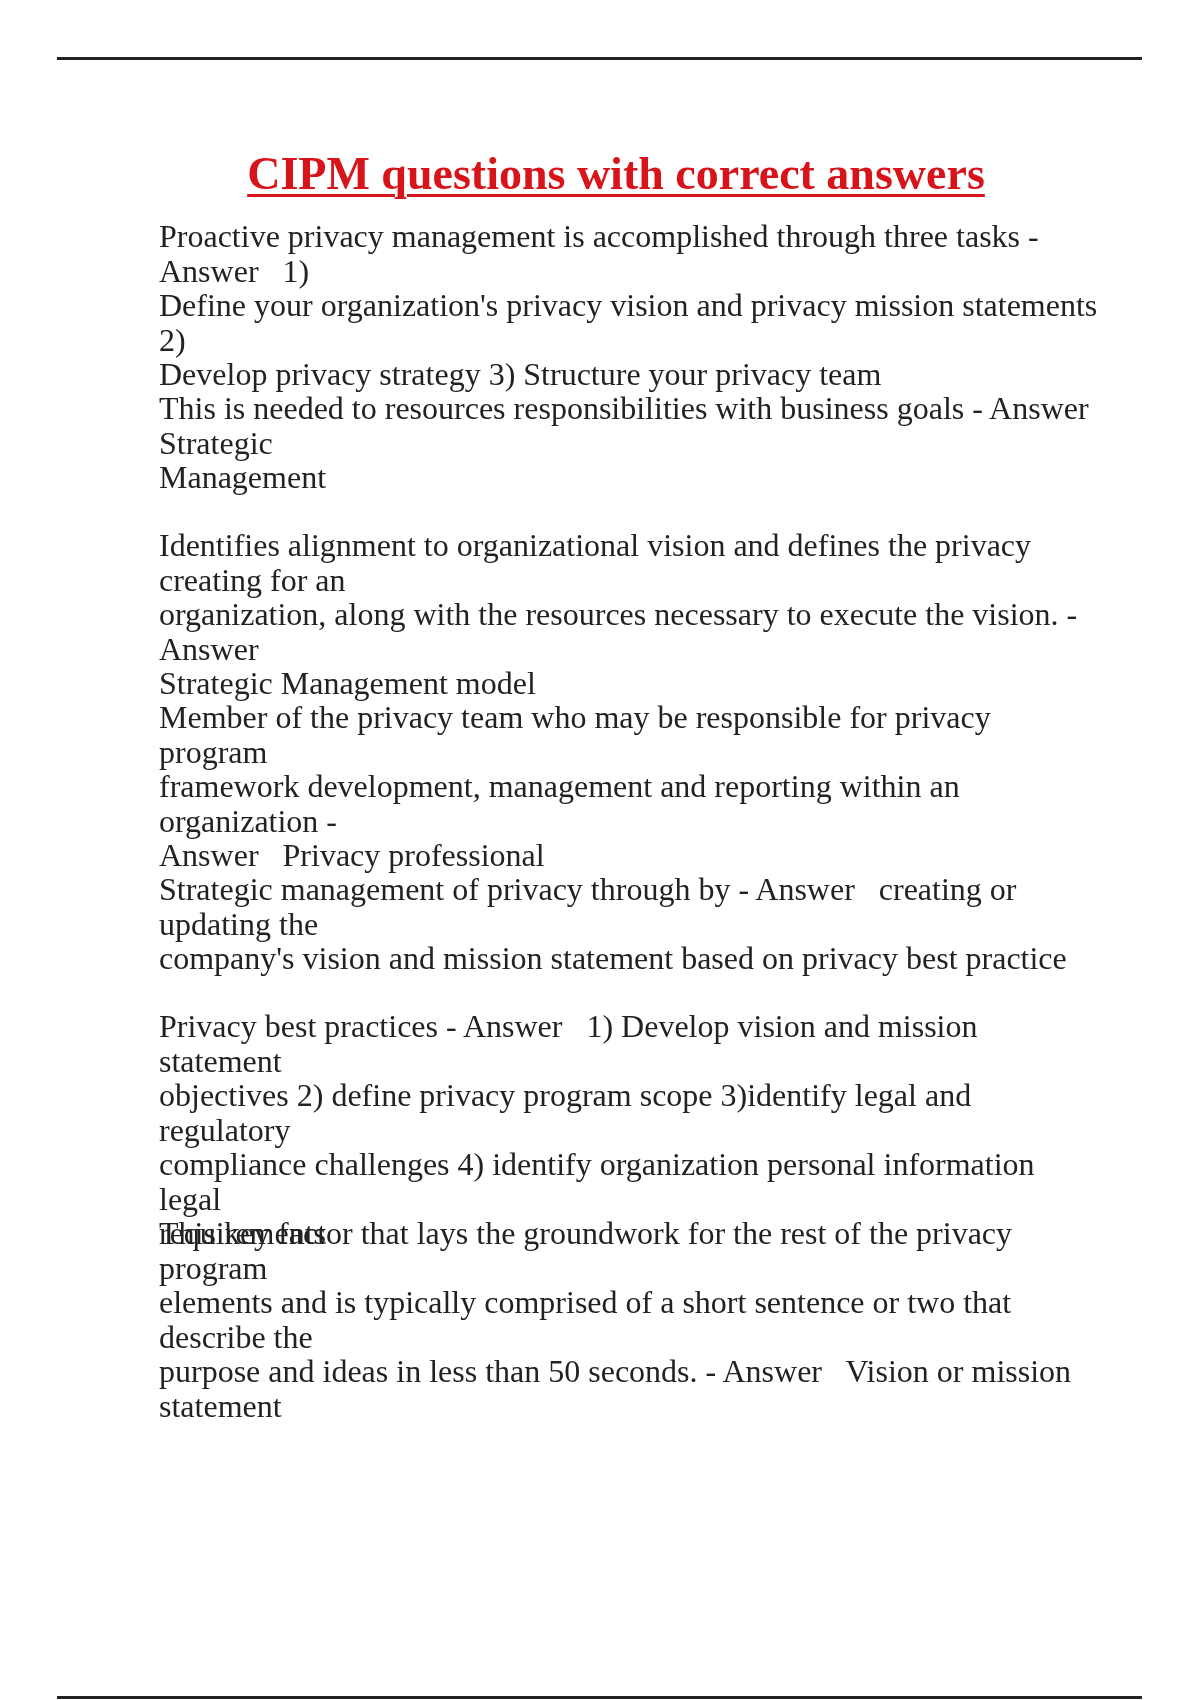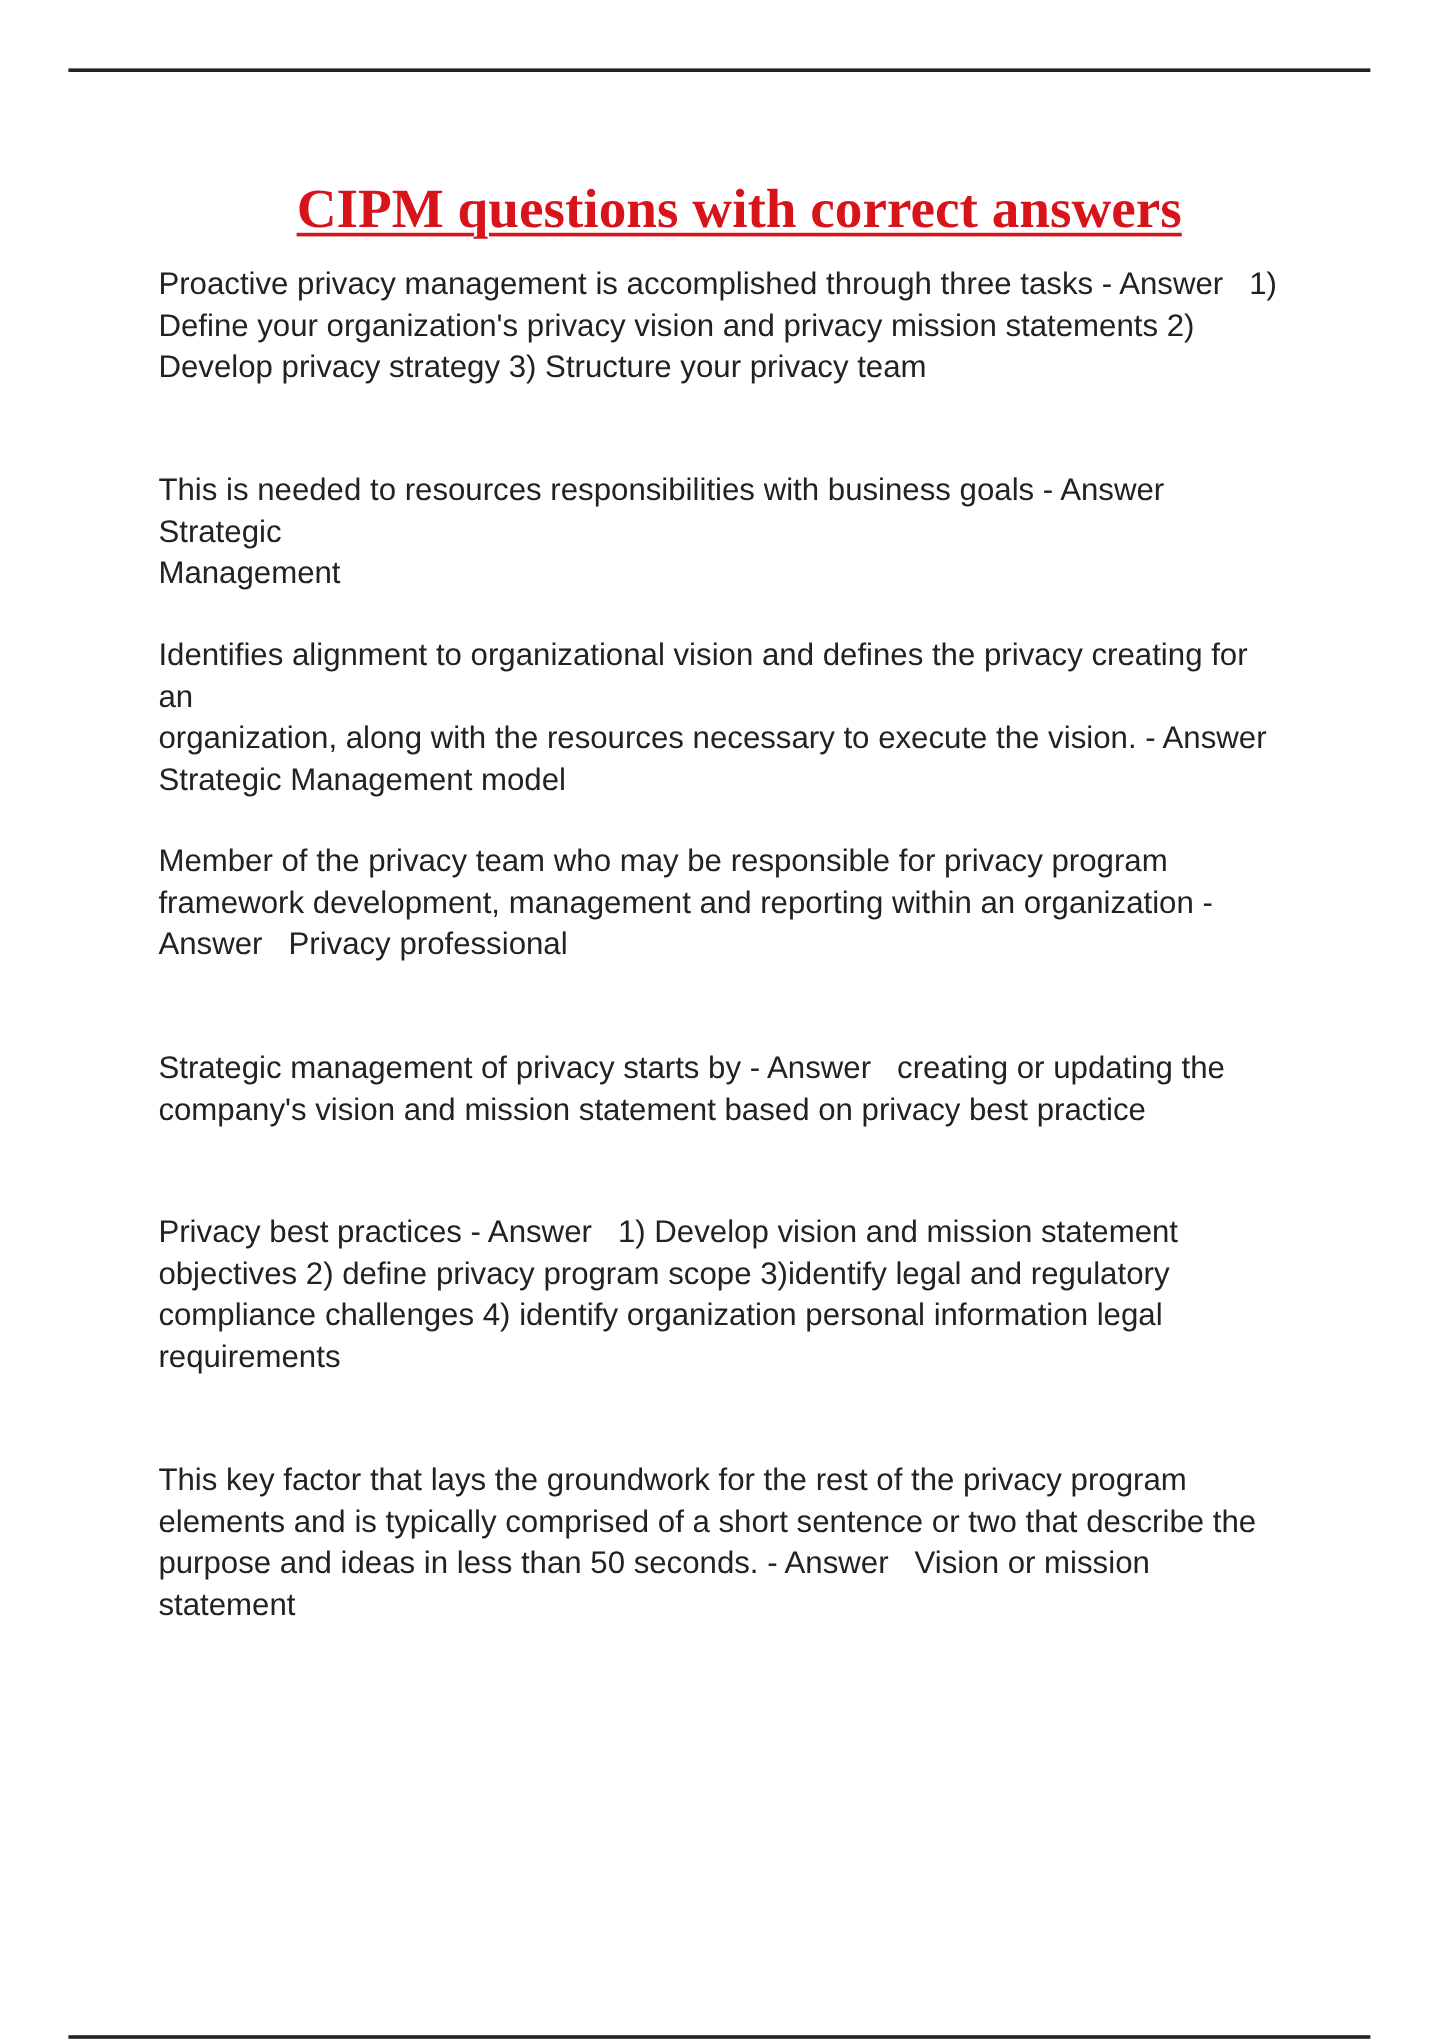--- a/index.html
+++ b/index.html
@@ -8,23 +8,23 @@
     .rule.top { top: 57px; }
     .rule.bottom { top: 1696px; }
     .title {
       position: absolute; top: 146px; left: 0; width: 1232px; text-align: center;
       font-family: "Liberation Serif", "DejaVu Serif", serif;
       font-weight: bold; font-size: 46px; line-height: 56px;
       color: #d8141b; text-decoration: underline; text-decoration-thickness: 3px;
       text-underline-offset: 5px; margin: 0;
     }
     .qa {
-      position: absolute; left: 132px; width: 940px;
-      font-family: Liberation Sans, sans-serif;
-      font-size: 26px; line-height: 34.5px; color: #222222; margin: 0;
+      position: absolute; left: 159px; width: 940px;
+      font-family: Liberation Serif, serif;
+      font-size: 32px; line-height: 34.5px; color: #222222; margin: 0;
       white-space: pre-wrap;
     }
   </style>
 </head>
 <body>
 
 <div class="rule top"></div>
 
 <h1 class="title">CIPM questions with correct answers</h1>
 
@@ -32,21 +32,21 @@
 Define your organization's privacy vision and privacy mission statements 2)
 Develop privacy strategy 3) Structure your privacy team</p>
 <p class="qa" style="top:391px">This is needed to resources responsibilities with business goals - Answer   Strategic
 Management</p>
 <p class="qa" style="top:528px">Identifies alignment to organizational vision and defines the privacy creating for an
 organization, along with the resources necessary to execute the vision. - Answer
 Strategic Management model</p>
 <p class="qa" style="top:700px">Member of the privacy team who may be responsible for privacy program
 framework development, management and reporting within an organization -
 Answer   Privacy professional</p>
-<p class="qa" style="top:872px">Strategic management of privacy starts by - Answer   creating or updating the
+<p class="qa" style="top:872px">Strategic management of privacy through by - Answer   creating or updating the
 company's vision and mission statement based on privacy best practice</p>
 <p class="qa" style="top:1009px">Privacy best practices - Answer   1) Develop vision and mission statement
 objectives 2) define privacy program scope 3)identify legal and regulatory
 compliance challenges 4) identify organization personal information legal
 requirements</p>
 <p class="qa" style="top:1216px">This key factor that lays the groundwork for the rest of the privacy program
 elements and is typically comprised of a short sentence or two that describe the
 purpose and ideas in less than 50 seconds. - Answer   Vision or mission statement</p>
 
 <div class="rule bottom"></div>

